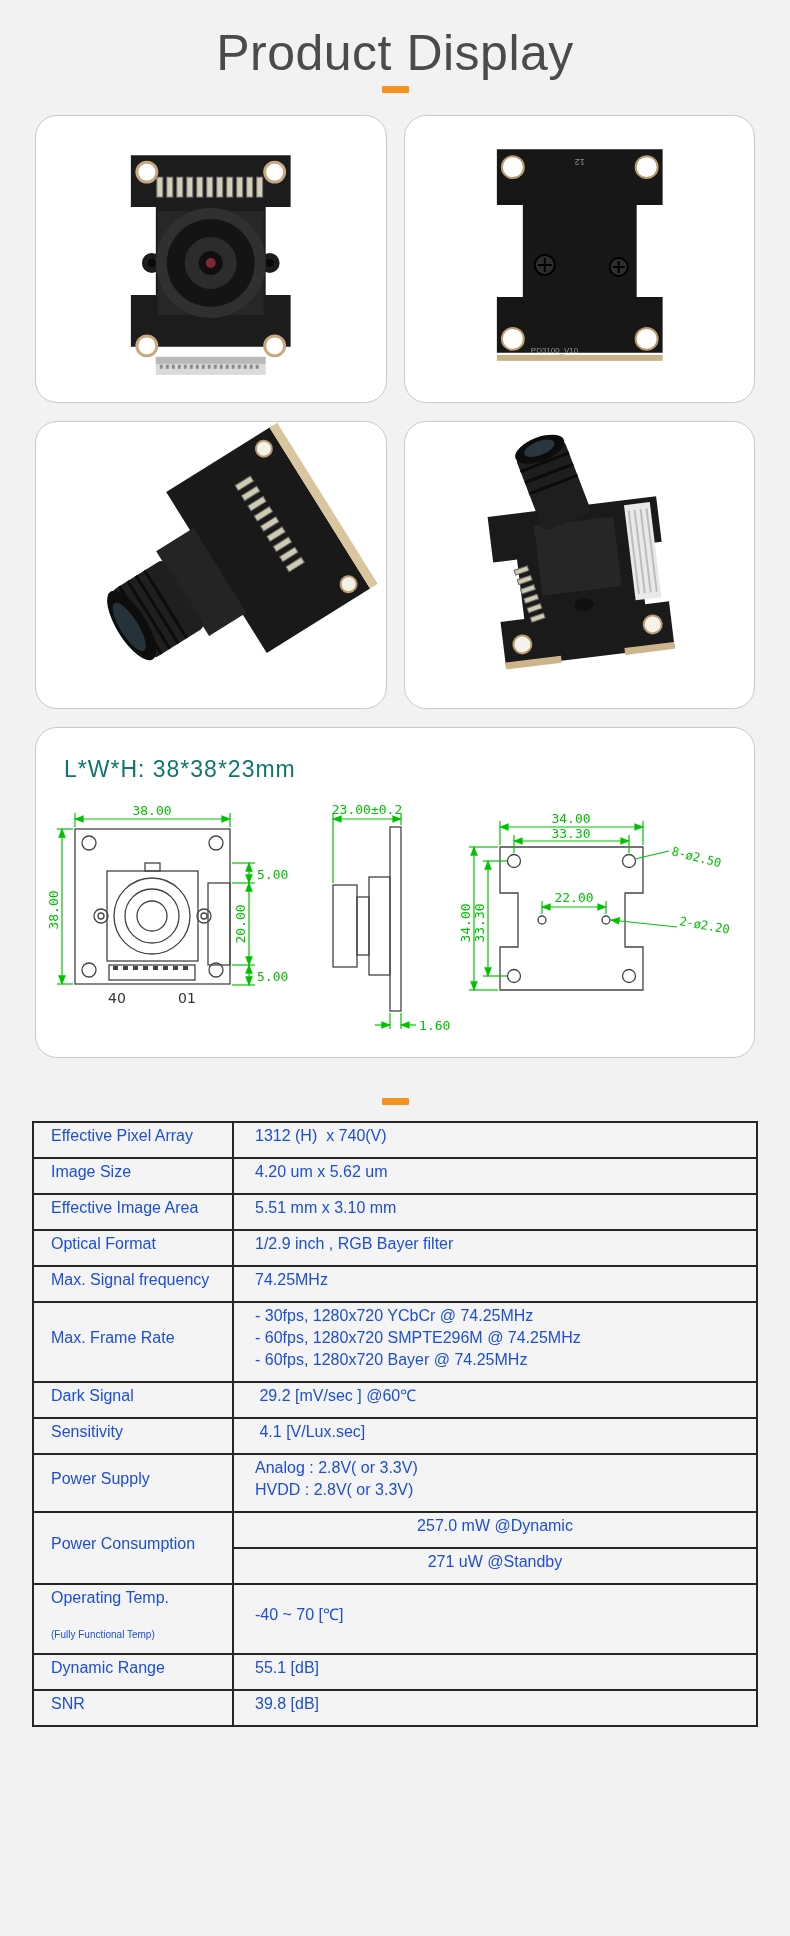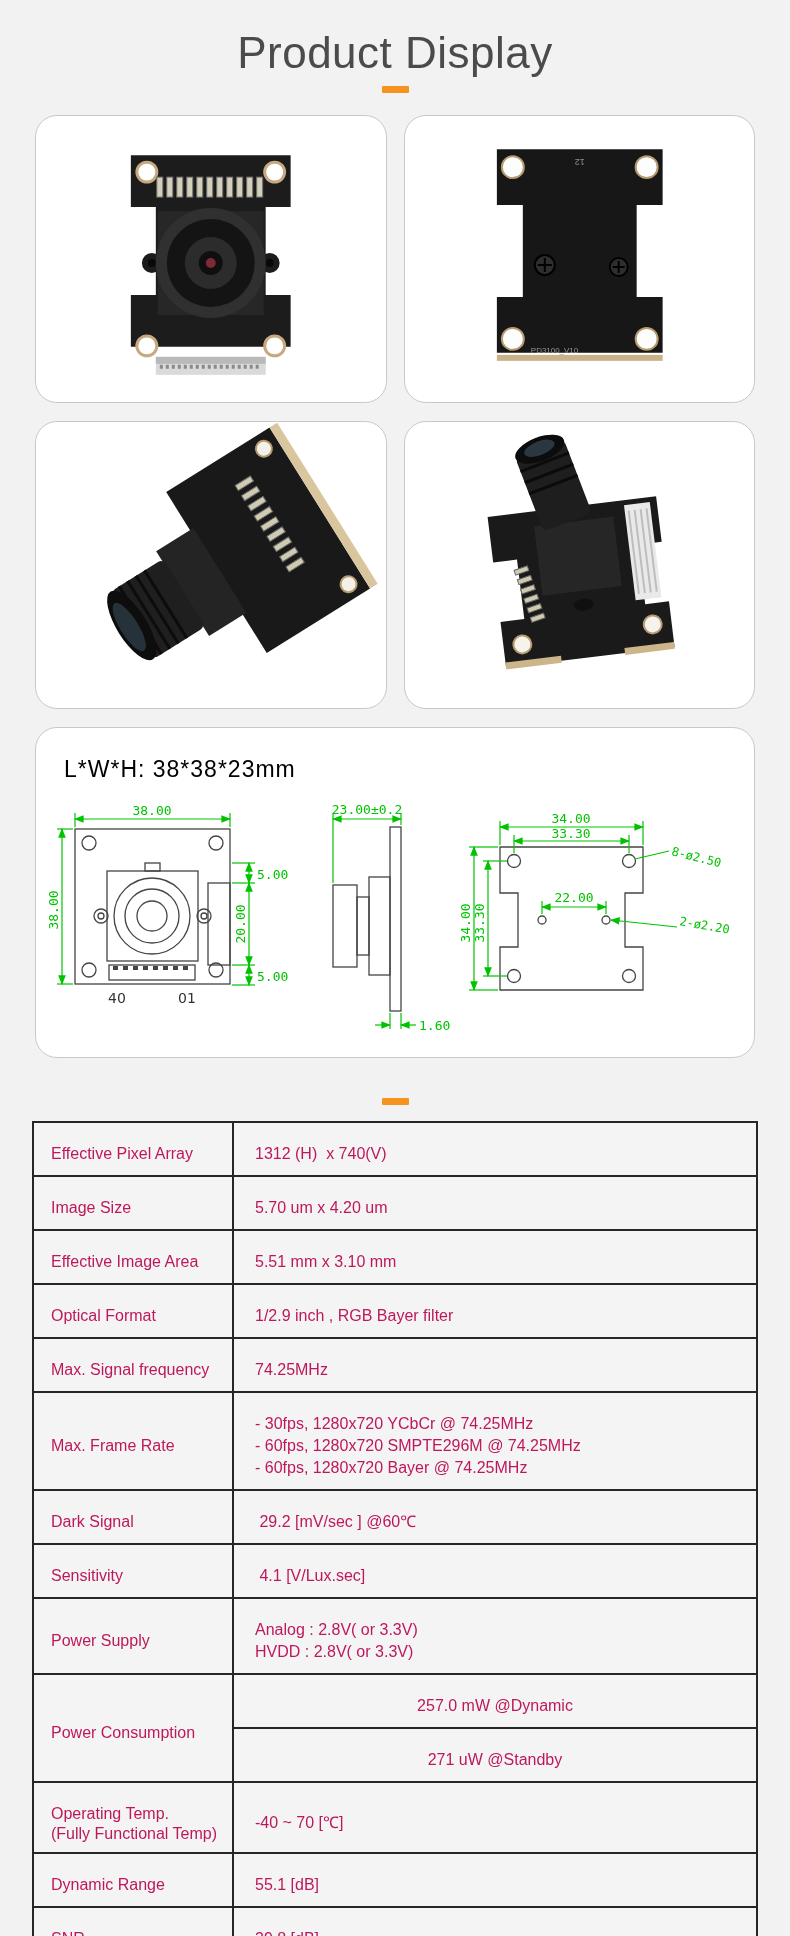--- a/index.html
+++ b/index.html
@@ -4,58 +4,58 @@
 <style>
   html,body{margin:0;padding:0;}
   body{
     width:790px;height:1936px;overflow:hidden;
     background:#f2f2f2;
     font-family:"Liberation Sans",sans-serif;
     -webkit-font-smoothing:antialiased;
   }
   .section-header{text-align:center;}
   .section-header h1{
-    margin:0;font-size:44px;line-height:46px;font-weight:400;
+    margin:0;font-size:50px;line-height:46px;font-weight:400;
     color:#4b4b4b;letter-spacing:0.5px;
     font-family:"Liberation Sans",sans-serif;
   }
   .hdr1{padding-top:30px;}
   .hdr2{margin-top:40px;}
   .accent-dash{width:27px;height:7px;margin:10px auto 0;border-radius:1px;}
   .gallery{
     display:grid;grid-template-columns:1fr 1fr;
     column-gap:17px;row-gap:18px;
     margin:22px 35px 0;
   }
   .card{
     background:#ffffff;border:1px solid #c9c9c9;border-radius:22px;
     box-sizing:border-box;overflow:hidden;
   }
   .photo-card{height:288px;display:flex;align-items:center;justify-content:center;}
   .dim-card{margin:18px 35px 0;height:331px;}
   .dim-label{
-    font-size:23px;color:#000000;letter-spacing:1px;
+    font-size:23px;color:#0f766e;letter-spacing:1px;
     margin:28px 0 0 28px;
   }
   .dim-svg{display:block;margin:6px auto 0;}
   .spec-table{
     border-collapse:collapse;table-layout:fixed;
     width:726px;margin:16px auto 0;background:#f4f4f4;
   }
   .spec-table td{
     border:2px solid #262626;
-    font-size:16px;color:#be185d;
-    padding:20px 12px 10px 17px;
+    font-size:16px;color:#1d4ed8;
+    padding:2px 12px 10px 17px;
     line-height:22px;vertical-align:middle;
   }
   .spec-table .label-cell{width:169px;}
   .spec-table .value-cell{padding-left:21px;border-radius:18px;}
   .spec-table .value-cell .vline{white-space:pre-wrap;}
   .spec-table .center{text-align:center;padding-left:12px;margin-left:48px;}
-  .spec-table .sublabel{font-size:16px;line-height:17px;}
+  .spec-table .sublabel{font-size:10px;line-height:17px;margin-top:17px;}
   .dimtext{font-family:"DejaVu Sans Mono",monospace;font-size:13px;}
   .dimtext-sm{font-family:"DejaVu Sans Mono",monospace;font-size:12px;}
   .pinlbl{font-family:"DejaVu Sans",sans-serif;font-size:14px;fill:#333;}
 </style>
 </head>
 <body style="background: rgb(242, 242, 242);">
 
 <header class="section-header hdr1">
   <h1>Product Display</h1>
   <div class="accent-dash" style="background: rgb(246, 146, 30);"></div>
@@ -327,21 +327,21 @@
         </td>
         <td class="value-cell">
           <div class="vline">1312 (H)  x 740(V)</div>
         </td>
       </tr>
       <tr>
         <td class="label-cell">
           <div>Image Size</div>
         </td>
         <td class="value-cell">
-          <div class="vline">5.70 um x 4.20 um</div>
+          <div class="vline">4.20 um x 5.62 um</div>
         </td>
       </tr>
       <tr>
         <td class="label-cell">
           <div>Effective Image Area</div>
         </td>
         <td class="value-cell">
           <div class="vline">5.51 mm x 3.10 mm</div>
         </td>
       </tr>

